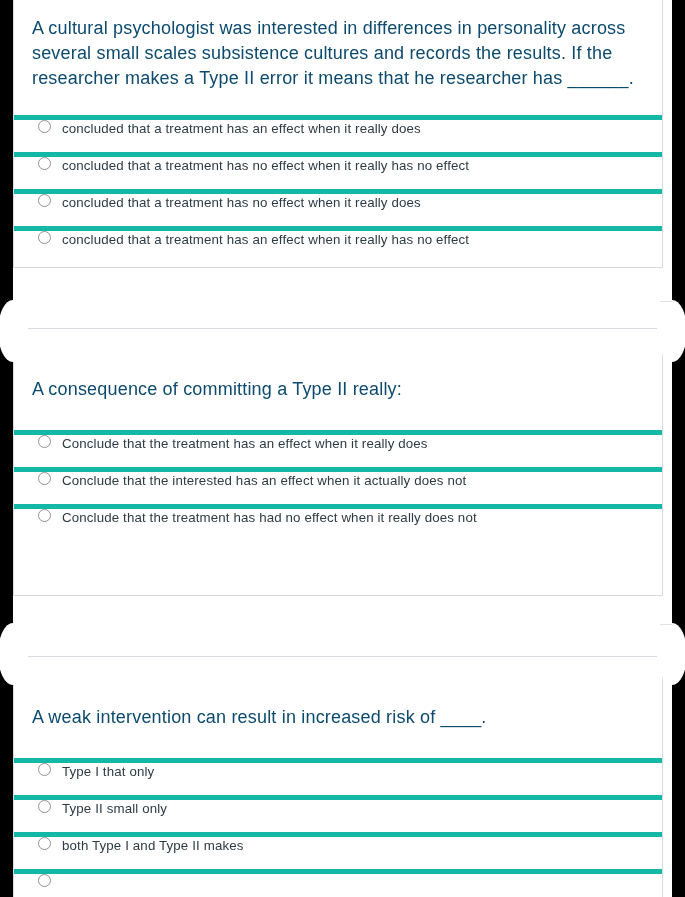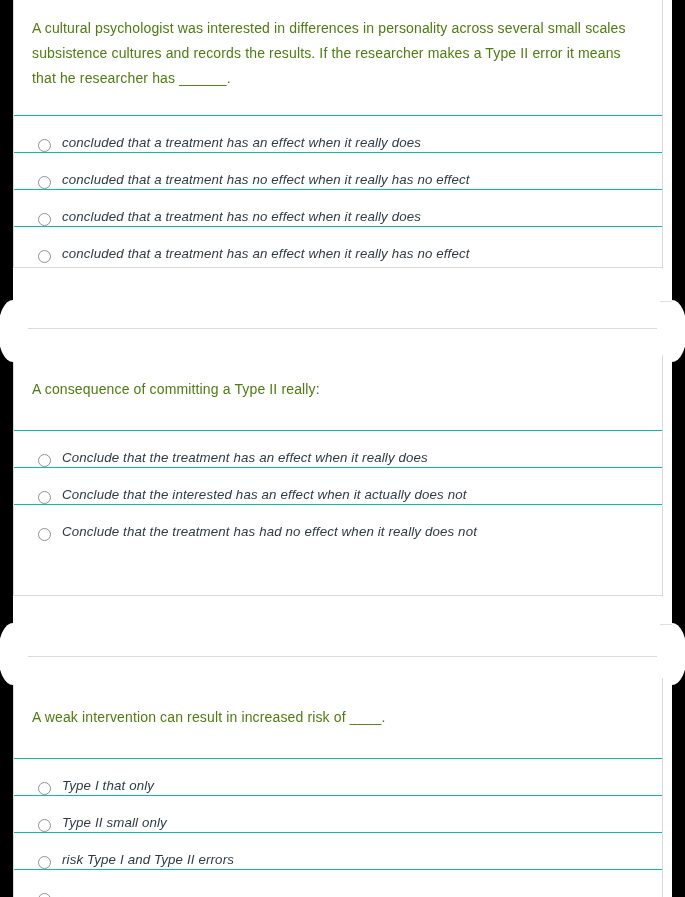--- a/index.html
+++ b/index.html
@@ -40,43 +40,42 @@
     width: 650px;
     background: #ffffff;
     border: 1px solid #d7dade;
     box-sizing: border-box;
   }
   .card-1 { top: -1px; height: 269px; }
   .card-2 { top: 328px; height: 268px; }
   .card-3 { top: 656px; height: 280px; }
 
   .question-text {
-    color: #4d7c0f;
-    font-size: 14px;
+    color: #0c4a6e;
+    font-size: 18px;
     line-height: 25px;
     padding: 16px 22px 0 18px;
     letter-spacing: 0.01em;
   }
   .card-2 .question-text,
   .card-3 .question-text { padding-top: 48px; }
 
   .options {
     margin-top: 24px;
   }
   .card-2 .options,
   .card-3 .options { margin-top: 28px; }
 
   .option-row {
     display: flex;
-    align-items: flex-end;
-    border-top: 1px solid #14b8a6;
+    align-items: flex-start;
+    border-top: 5px solid #14b8a6;
     height: 37px;
     padding: 0 18px;
     box-sizing: border-box;
-    font-style: italic;
   }
 
   .radio-icon {
     flex: 0 0 auto;
     width: 11px;
     height: 11px;
     border: 1px solid #8d9297;
     border-radius: 50%;
     background: #ffffff;
     margin-right: 11px;
@@ -200,21 +199,21 @@
           <span class="option-label">Type I that only</span>
         </div>
 
         <div class="option-row">
           <span class="radio-icon"></span>
           <span class="option-label">Type II small only</span>
         </div>
 
         <div class="option-row">
           <span class="radio-icon"></span>
-          <span class="option-label">risk Type I and Type II errors</span>
+          <span class="option-label">both Type I and Type II makes</span>
         </div>
 
         <div class="option-row">
           <span class="radio-icon"></span>
         </div>
 
       </div>
     </div>
 
     <div class="bump bump-left bump-a"></div>

